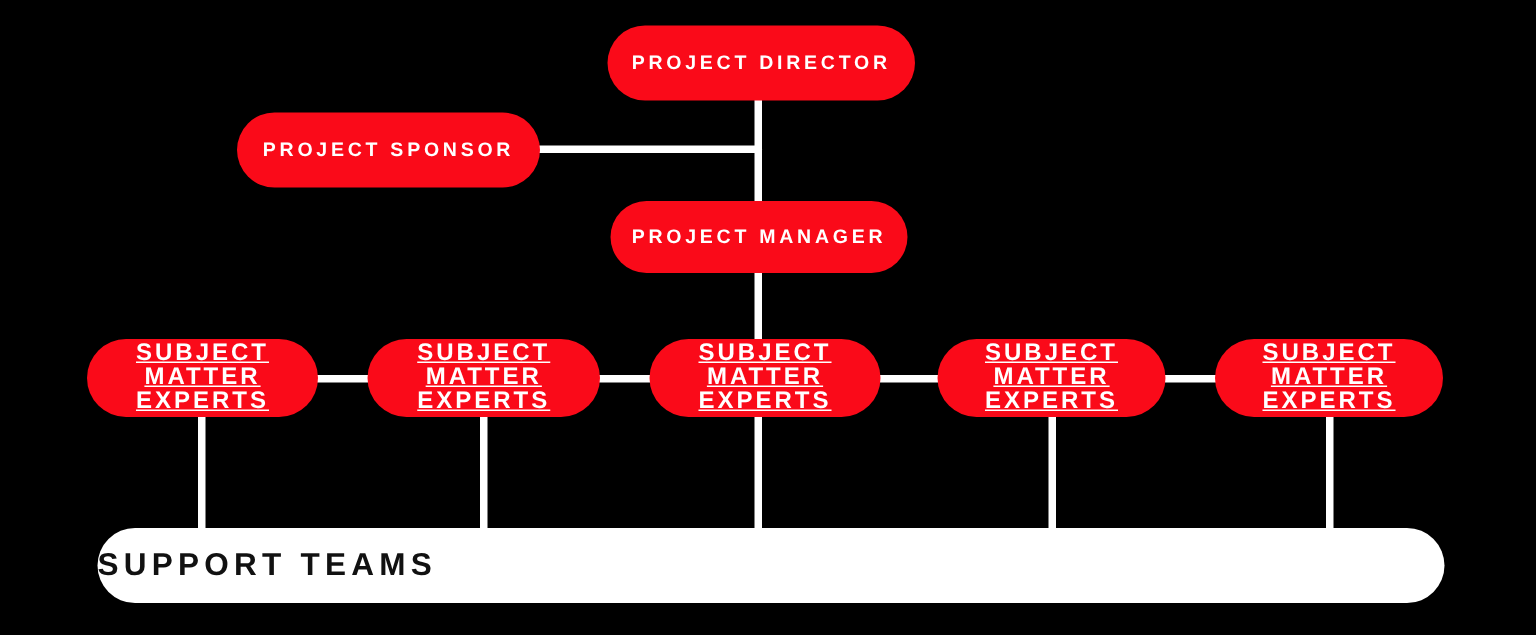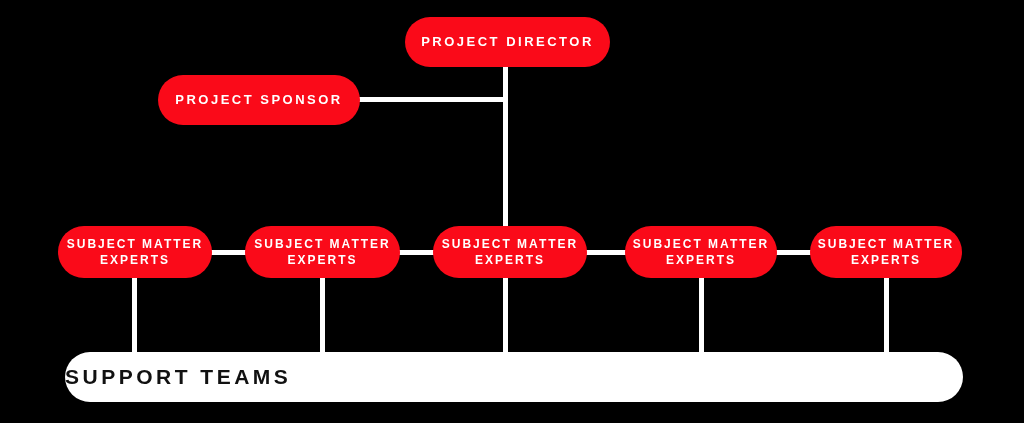--- a/index.html
+++ b/index.html
@@ -32,22 +32,23 @@
     display: flex;
     align-items: center;
     justify-content: center;
     text-align: center;
     font-weight: 700;
     letter-spacing: 2.5px;
     font-size: 13px;
     line-height: 16px;
   }
   .node.small {
-    font-size: 12px;
+    font-size: 16px;
     letter-spacing: 2px;
+    text-decoration: underline;
   }
   .node-director { left: 405px; top: 17px;  width: 205px; height: 50px; }
   .node-sponsor  { left: 158px; top: 75px;  width: 202px; height: 50px; }
   .node-manager  { left: 407px; top: 134px; width: 198px; height: 48px; }
   .node-sme1 { left: 58px;  top: 226px; width: 154px; height: 52px; }
   .node-sme2 { left: 245px; top: 226px; width: 155px; height: 52px; }
   .node-sme3 { left: 433px; top: 226px; width: 154px; height: 52px; }
   .node-sme4 { left: 625px; top: 226px; width: 152px; height: 52px; }
   .node-sme5 { left: 810px; top: 226px; width: 152px; height: 52px; }
   .support-bar {
@@ -87,20 +88,23 @@
   <div class="line line-drop-5"></div>
 
   <div class="node node-sponsor">
     <span>PROJECT SPONSOR</span>
   </div>
 
   <div class="node node-director">
     <span>PROJECT DIRECTOR</span>
   </div>
 
+  <div class="node node-manager">
+    <span>PROJECT MANAGER</span>
+  </div>
 
   <div class="node small node-sme1">
     <span>
       <span>SUBJECT MATTER</span><br>
       <span>EXPERTS</span>
     </span>
   </div>
 
   <div class="node small node-sme2">
     <span>

